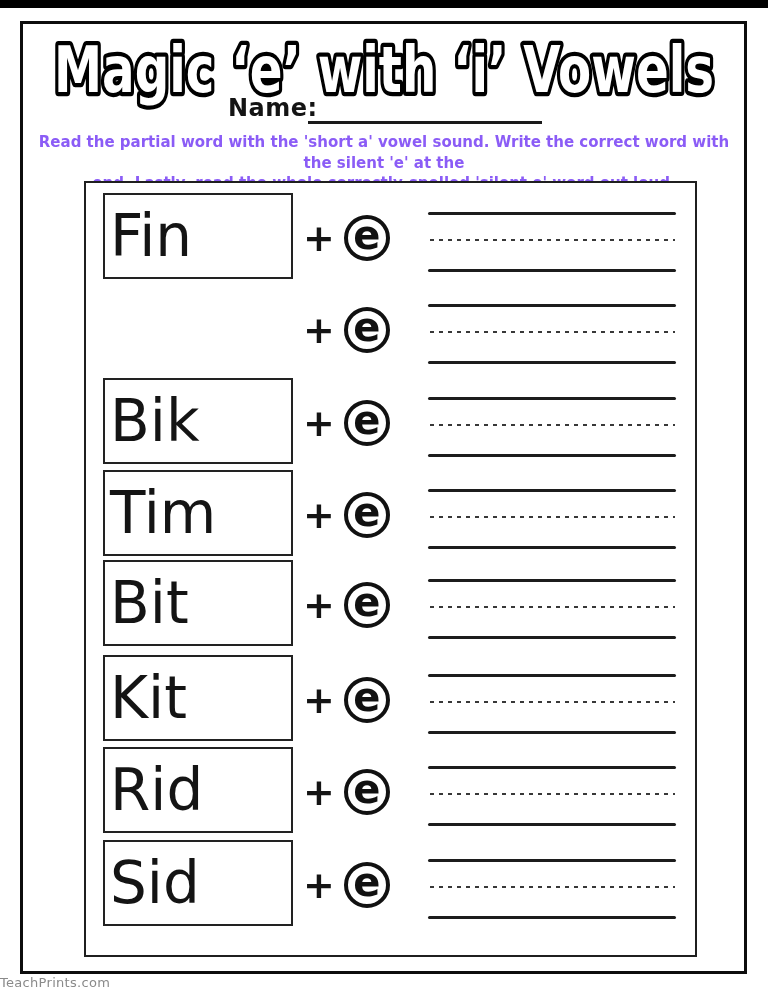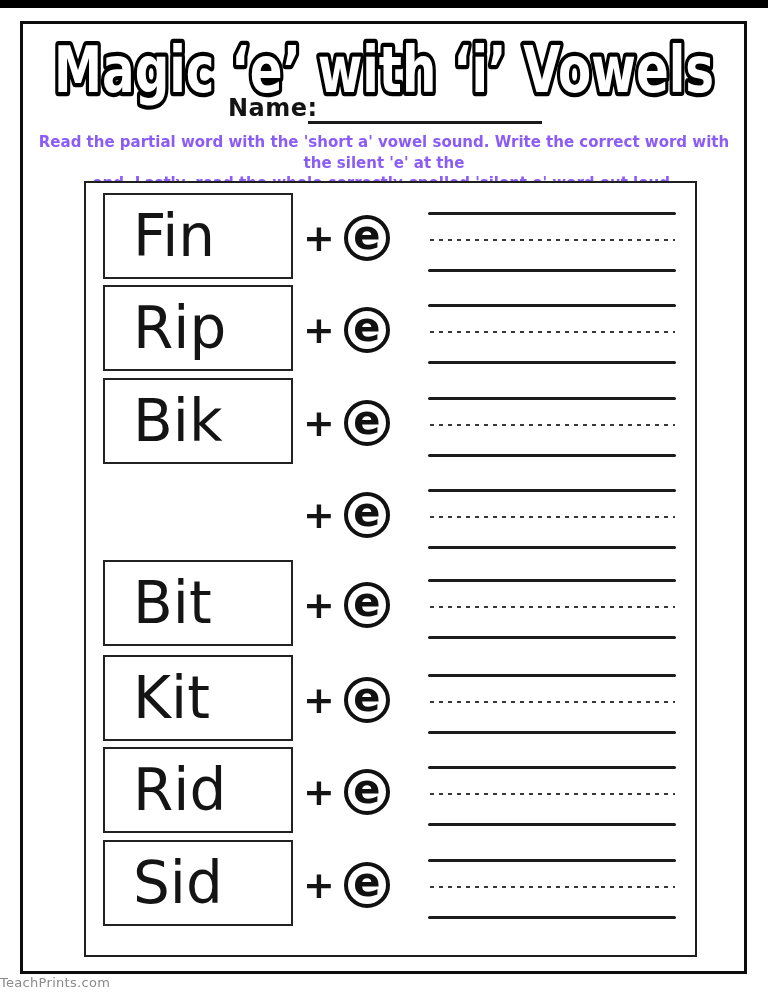--- a/index.html
+++ b/index.html
@@ -12,21 +12,21 @@
   .name-row-label{position:absolute;left:228px;top:94px;font-size:24px;font-weight:600;
                   letter-spacing:0.5px;color:#141414;}
   .name-line{position:absolute;left:308px;top:121px;width:234px;height:3px;background:#1a1a1a;}
   .instructions{position:absolute;left:30px;top:132px;width:708px;text-align:center;
                 font-size:15px;font-weight:bold;line-height:20.5px;color:#8b5cf6;}
   .frame{position:absolute;left:84px;top:181px;width:613px;height:776px;
          border:2px solid #1f1f1f;box-sizing:border-box;background:#fff;}
   .row{position:absolute;left:0;width:768px;height:89px;}
   .word-box{position:absolute;left:103px;top:0;width:190px;height:86px;
             border:2px solid #222;box-sizing:border-box;background:#fff;
-            display:flex;align-items:center;padding-left:28px;}
+            display:flex;align-items:center;padding-left:5px;}
   .word{font-size:58px;font-weight:500;color:#141414;letter-spacing:0px;
         font-family:"DejaVu Sans", sans-serif;}
   .plus-wrap{position:absolute;left:303px;top:0;height:89px;display:flex;
              align-items:center;gap:9px;}
   .plus{font-size:38px;font-weight:bold;color:#141414;line-height:1;}
   .ecircle{width:46px;height:46px;border:4px solid #111;border-radius:50%;
            box-sizing:border-box;display:flex;align-items:center;justify-content:center;
            background:#fff;}
   .ecircle .e{font-size:40px;font-weight:bold;line-height:1;color:#111;
               transform:translateY(-3px);}
@@ -74,23 +74,20 @@
         </span>
     </div>
     <div class="lines">
       <div class="l-solid l-top"></div>
       <div class="l-dash"></div>
       <div class="l-solid l-bot"></div>
     </div>
   </div>
 
   <div class="row" style="top:285px">
-    <div class="word-box">
-      <span class="word">Rip</span>
-    </div>
     <div class="plus-wrap">
       <span class="plus">+</span>
       <span class="ecircle">
           <span class="e">e</span>
         </span>
     </div>
     <div class="lines">
       <div class="l-solid l-top"></div>
       <div class="l-dash"></div>
       <div class="l-solid l-bot"></div>
@@ -108,20 +105,23 @@
         </span>
     </div>
     <div class="lines">
       <div class="l-solid l-top"></div>
       <div class="l-dash"></div>
       <div class="l-solid l-bot"></div>
     </div>
   </div>
 
   <div class="row" style="top:470px">
+    <div class="word-box">
+      <span class="word">Tim</span>
+    </div>
     <div class="plus-wrap">
       <span class="plus">+</span>
       <span class="ecircle">
           <span class="e">e</span>
         </span>
     </div>
     <div class="lines">
       <div class="l-solid l-top"></div>
       <div class="l-dash"></div>
       <div class="l-solid l-bot"></div>

